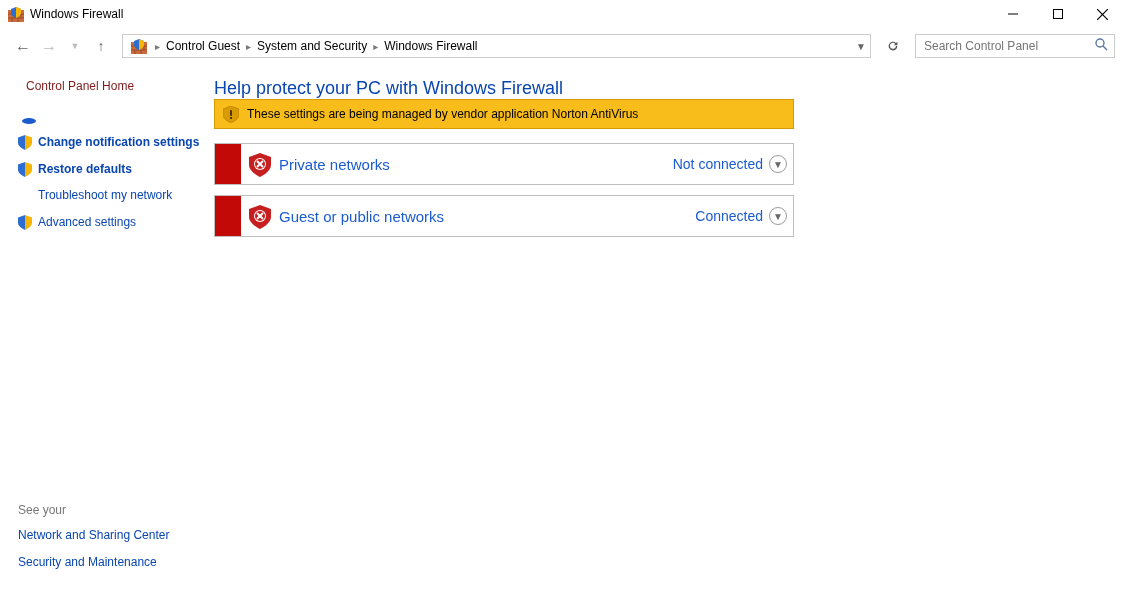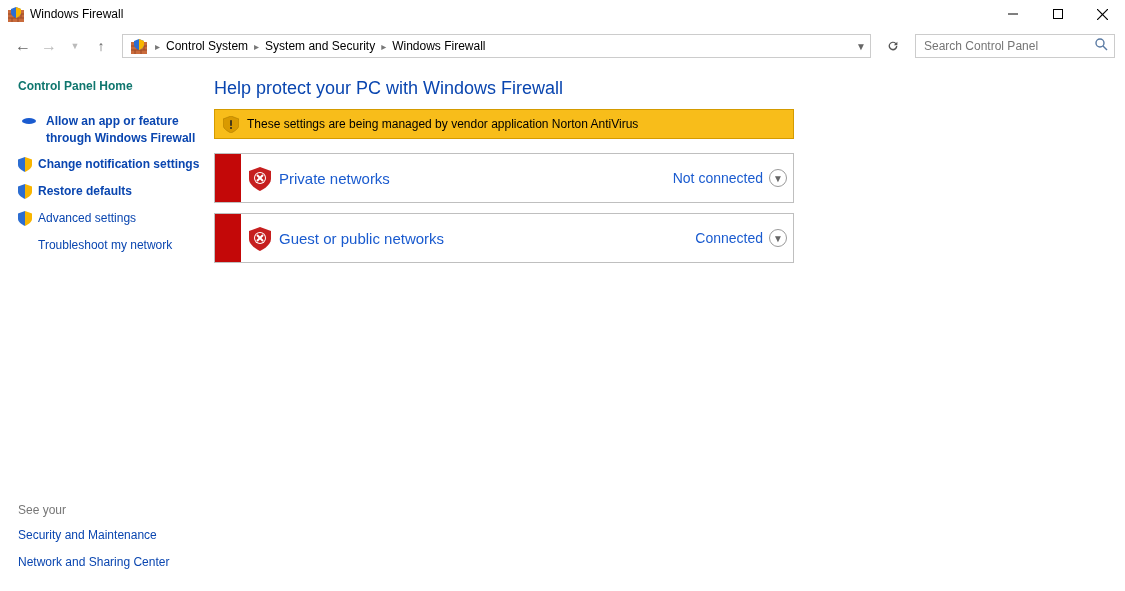--- a/index.html
+++ b/index.html
@@ -27,39 +27,39 @@
   .refresh { width: 24px; height: 24px; display: flex; align-items: center; justify-content: center; margin-left: 6px; }
   .refresh svg { width: 14px; height: 14px; }
 
   .searchbox { width: 200px; height: 24px; border: 1px solid #ccc; display: flex; align-items: center; margin-left: 6px; padding: 0 6px; justify-content: space-between; }
   .searchbox input { border: none; outline: none; font-size: 12px; color: #3b82f6; width: 160px; background: transparent; }
   .searchbox .sicon { color: #555; }
 
   .body { display: flex; height: calc(591px - 28px - 36px); }
   .sidebar { width: 210px; padding: 14px 10px 10px 18px; display:flex; flex-direction:column; }
   .sidebar a { display: block; color: #0a46b0; text-decoration: none; font-size: 12px; line-height: 1.4; cursor: pointer; }
-  .sidebar .home { color: #0f766e; margin-left: 0; margin-bottom: 18px; font-weight: bold; }
+  .sidebar .home { color: #7f1d1d; margin-left: 8px; margin-bottom: 18px; }
   .sidebar .item { display:flex; align-items:flex-start; margin-bottom: 10px; }
   .sidebar .item .bullet, .sidebar .item .shield { width: 14px; height: 14px; margin-right: 6px; flex: 0 0 14px; margin-top: 1px; }
   .sidebar .item.bold a { font-weight: 600; }
   .bullet { border-radius: 50%; background: #1a5bcf; width: 6px !important; height:6px !important; margin-top: 5px !important; margin-left:4px; margin-right:10px !important; }
 
   .seealso { margin-top:auto; color:#666; font-size:12px; margin-left:0; }
   .seealso .hd { color:#777; margin-bottom:10px; }
   .seealso a { color:#0a46b0; display:block; margin-bottom:10px; }
 
   .main { flex: 1; padding: 10px 16px 10px 4px; }
-  .main h1 { color: #0a46b0; font-weight: 400; font-size: 18px; margin: 4px 0 10px 0; }
+  .main h1 { color: #0a46b0; font-weight: 400; font-size: 18px; margin: 4px 0 0 0; }
   .main .desc { font-size: 12px; color: #333; max-width: 580px; line-height: 1.4; margin-bottom: 14px; }
 
   .banner { background: #f8bd1a; border: 1px solid #d49b00; display:flex; align-items:center; height: 30px; width: 580px; padding: 0 8px; margin-bottom: 14px; }
   .banner .bicon { width:16px; height:16px; margin-right:8px; }
   .banner span.text { font-size: 12px; }
 
-  .netrow { width: 580px; border:1px solid #bfbfbf; display:flex; align-items:center; height:50px; margin-bottom:10px; }
+  .netrow { width: 580px; border:1px solid #bfbfbf; display:flex; align-items:center; height:42px; margin-bottom:10px; }
   .netrow .colorbar { width:26px; height:100%; background:#c30808; }
   .netrow .shield2 { width:22px; height:22px; margin:0 8px; }
   .netrow .name { color:#1a5bcf; font-size:15px; }
   .netrow .status { margin-left:auto; color:#1a5bcf; font-size:14px; margin-right:6px; }
   .netrow .chev { width:18px; height:18px; border:1px solid #9a9a9a; border-radius:50%; display:flex; align-items:center; justify-content:center; color:#666; font-size:10px; margin-right:6px; }
 
   
   .fw-icon { width:16px; height:16px; display:inline-block; position:relative; }
   .fw-icon .wall { position:absolute; inset:0; }
   .fw-icon .sh { position:absolute; left:3px; top:1px; }
@@ -117,21 +117,21 @@
       <svg class="wall" viewBox="0 0 16 16">
           <rect x="0" y="4" width="16" height="12" fill="#c96b3c"></rect>
           <path d="M0 8h16M0 12h16M4 4v4M10 4v4M7 8v4M13 8v4M4 12v4M10 12v4" stroke="#9c4a24" stroke-width="1"></path>
         </svg>
       <svg class="sh" width="10" height="11" viewBox="0 0 10 11">
           <path d="M5 0 L10 2 V6 C10 9 5 11 5 11 C5 11 0 9 0 6 V2 Z" fill="#2c6dd1"></path>
           <path d="M5 0 L10 2 V6 C10 9 5 11 5 11 V0 Z" fill="#f8b500"></path>
         </svg>
     </span>
     <span class="crumb-sep">▸</span>
-    <span class="crumb">Control System</span>
+    <span class="crumb">Control Guest</span>
     <span class="crumb-sep">▸</span>
     <span class="crumb">System and Security</span>
     <span class="crumb-sep">▸</span>
     <span class="crumb">Windows Firewall</span>
     <div class="spacer"></div>
     <div class="ddl">▼</div>
   </div>
   <div class="refresh">
     <svg viewBox="0 0 16 16">
         <path d="M13 8a5 5 0 1 1-1.5-3.5L13 3v4h-4l1.6-1.6A3.5 3.5 0 1 0 11.5 8H13z" fill="#555"></path>
@@ -147,57 +147,56 @@
     </span>
   </div>
 </div>
 
 <div class="body">
   <div class="sidebar">
     <a class="home">Control Panel Home</a>
 
     <div class="item bold">
       <span class="bullet"></span>
-      <a>Allow an app or feature through Windows Firewall</a>
     </div>
     <div class="item bold">
       <span class="shield">
         <svg class="shield-svg-blue" viewBox="0 0 14 15">
             <path class="left" d="M7 0 L0 2.5 V8 C0 12 7 15 7 15 V0 Z"></path>
             <path class="right" d="M7 0 L14 2.5 V8 C14 12 7 15 7 15 V0 Z"></path>
           </svg>
       </span>
       <a>Change notification settings</a>
     </div>
     <div class="item bold">
       <span class="shield">
         <svg class="shield-svg-blue" viewBox="0 0 14 15">
             <path class="left" d="M7 0 L0 2.5 V8 C0 12 7 15 7 15 V0 Z"></path>
             <path class="right" d="M7 0 L14 2.5 V8 C14 12 7 15 7 15 V0 Z"></path>
           </svg>
       </span>
       <a>Restore defaults</a>
     </div>
+    <div class="item" style="margin-left:20px">
+      <a>Troubleshoot my network</a>
+    </div>
     <div class="item">
       <span class="shield">
         <svg class="shield-svg-blue" viewBox="0 0 14 15">
             <path class="left" d="M7 0 L0 2.5 V8 C0 12 7 15 7 15 V0 Z"></path>
             <path class="right" d="M7 0 L14 2.5 V8 C14 12 7 15 7 15 V0 Z"></path>
           </svg>
       </span>
       <a>Advanced settings</a>
     </div>
-    <div class="item" style="margin-left:20px">
-      <a>Troubleshoot my network</a>
-    </div>
 
     <div class="seealso">
       <div class="hd">See your</div>
+      <a>Network and Sharing Center</a>
       <a>Security and Maintenance</a>
-      <a>Network and Sharing Center</a>
     </div>
   </div>
 
   <div class="main">
     <h1>Help protect your PC with Windows Firewall</h1>
 
     <div class="banner">
       <span class="bicon">
         <svg viewBox="0 0 16 17">
             <path d="M8 0 L16 3 V9 C16 13.5 8 17 8 17 C8 17 0 13.5 0 9 V3 Z" fill="#d99a00" stroke="#a37400" stroke-width="0.5"></path>

